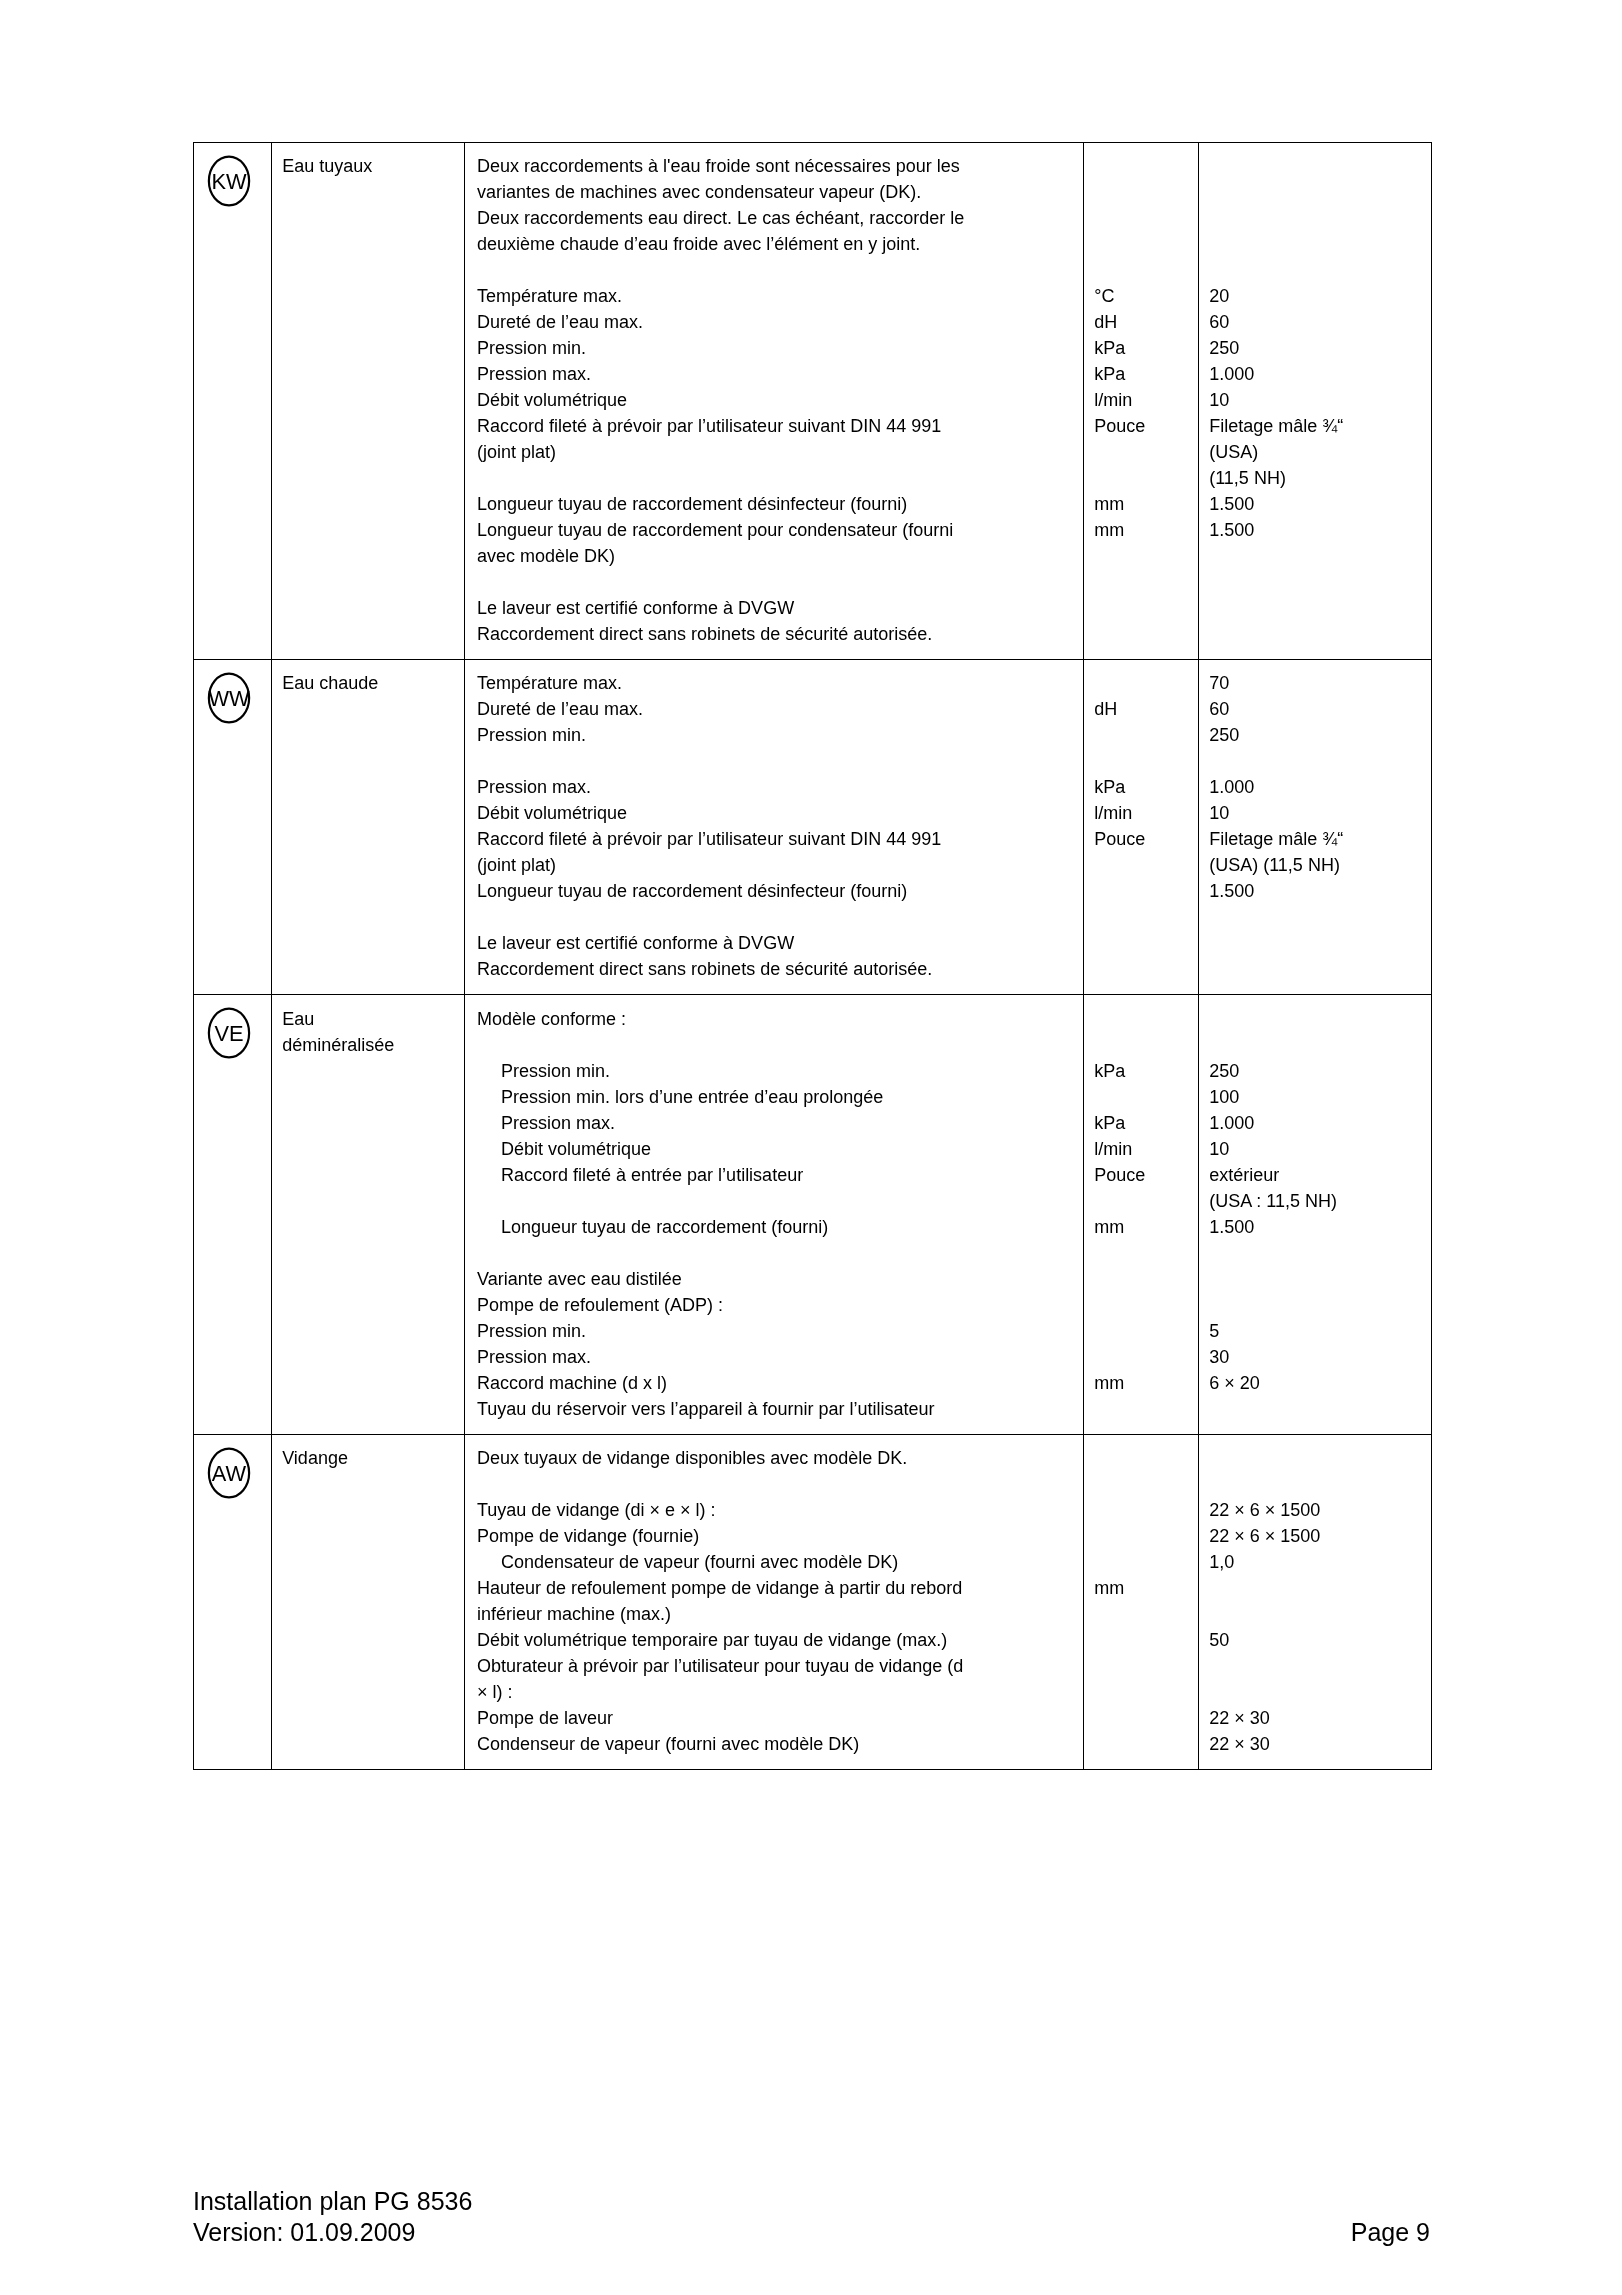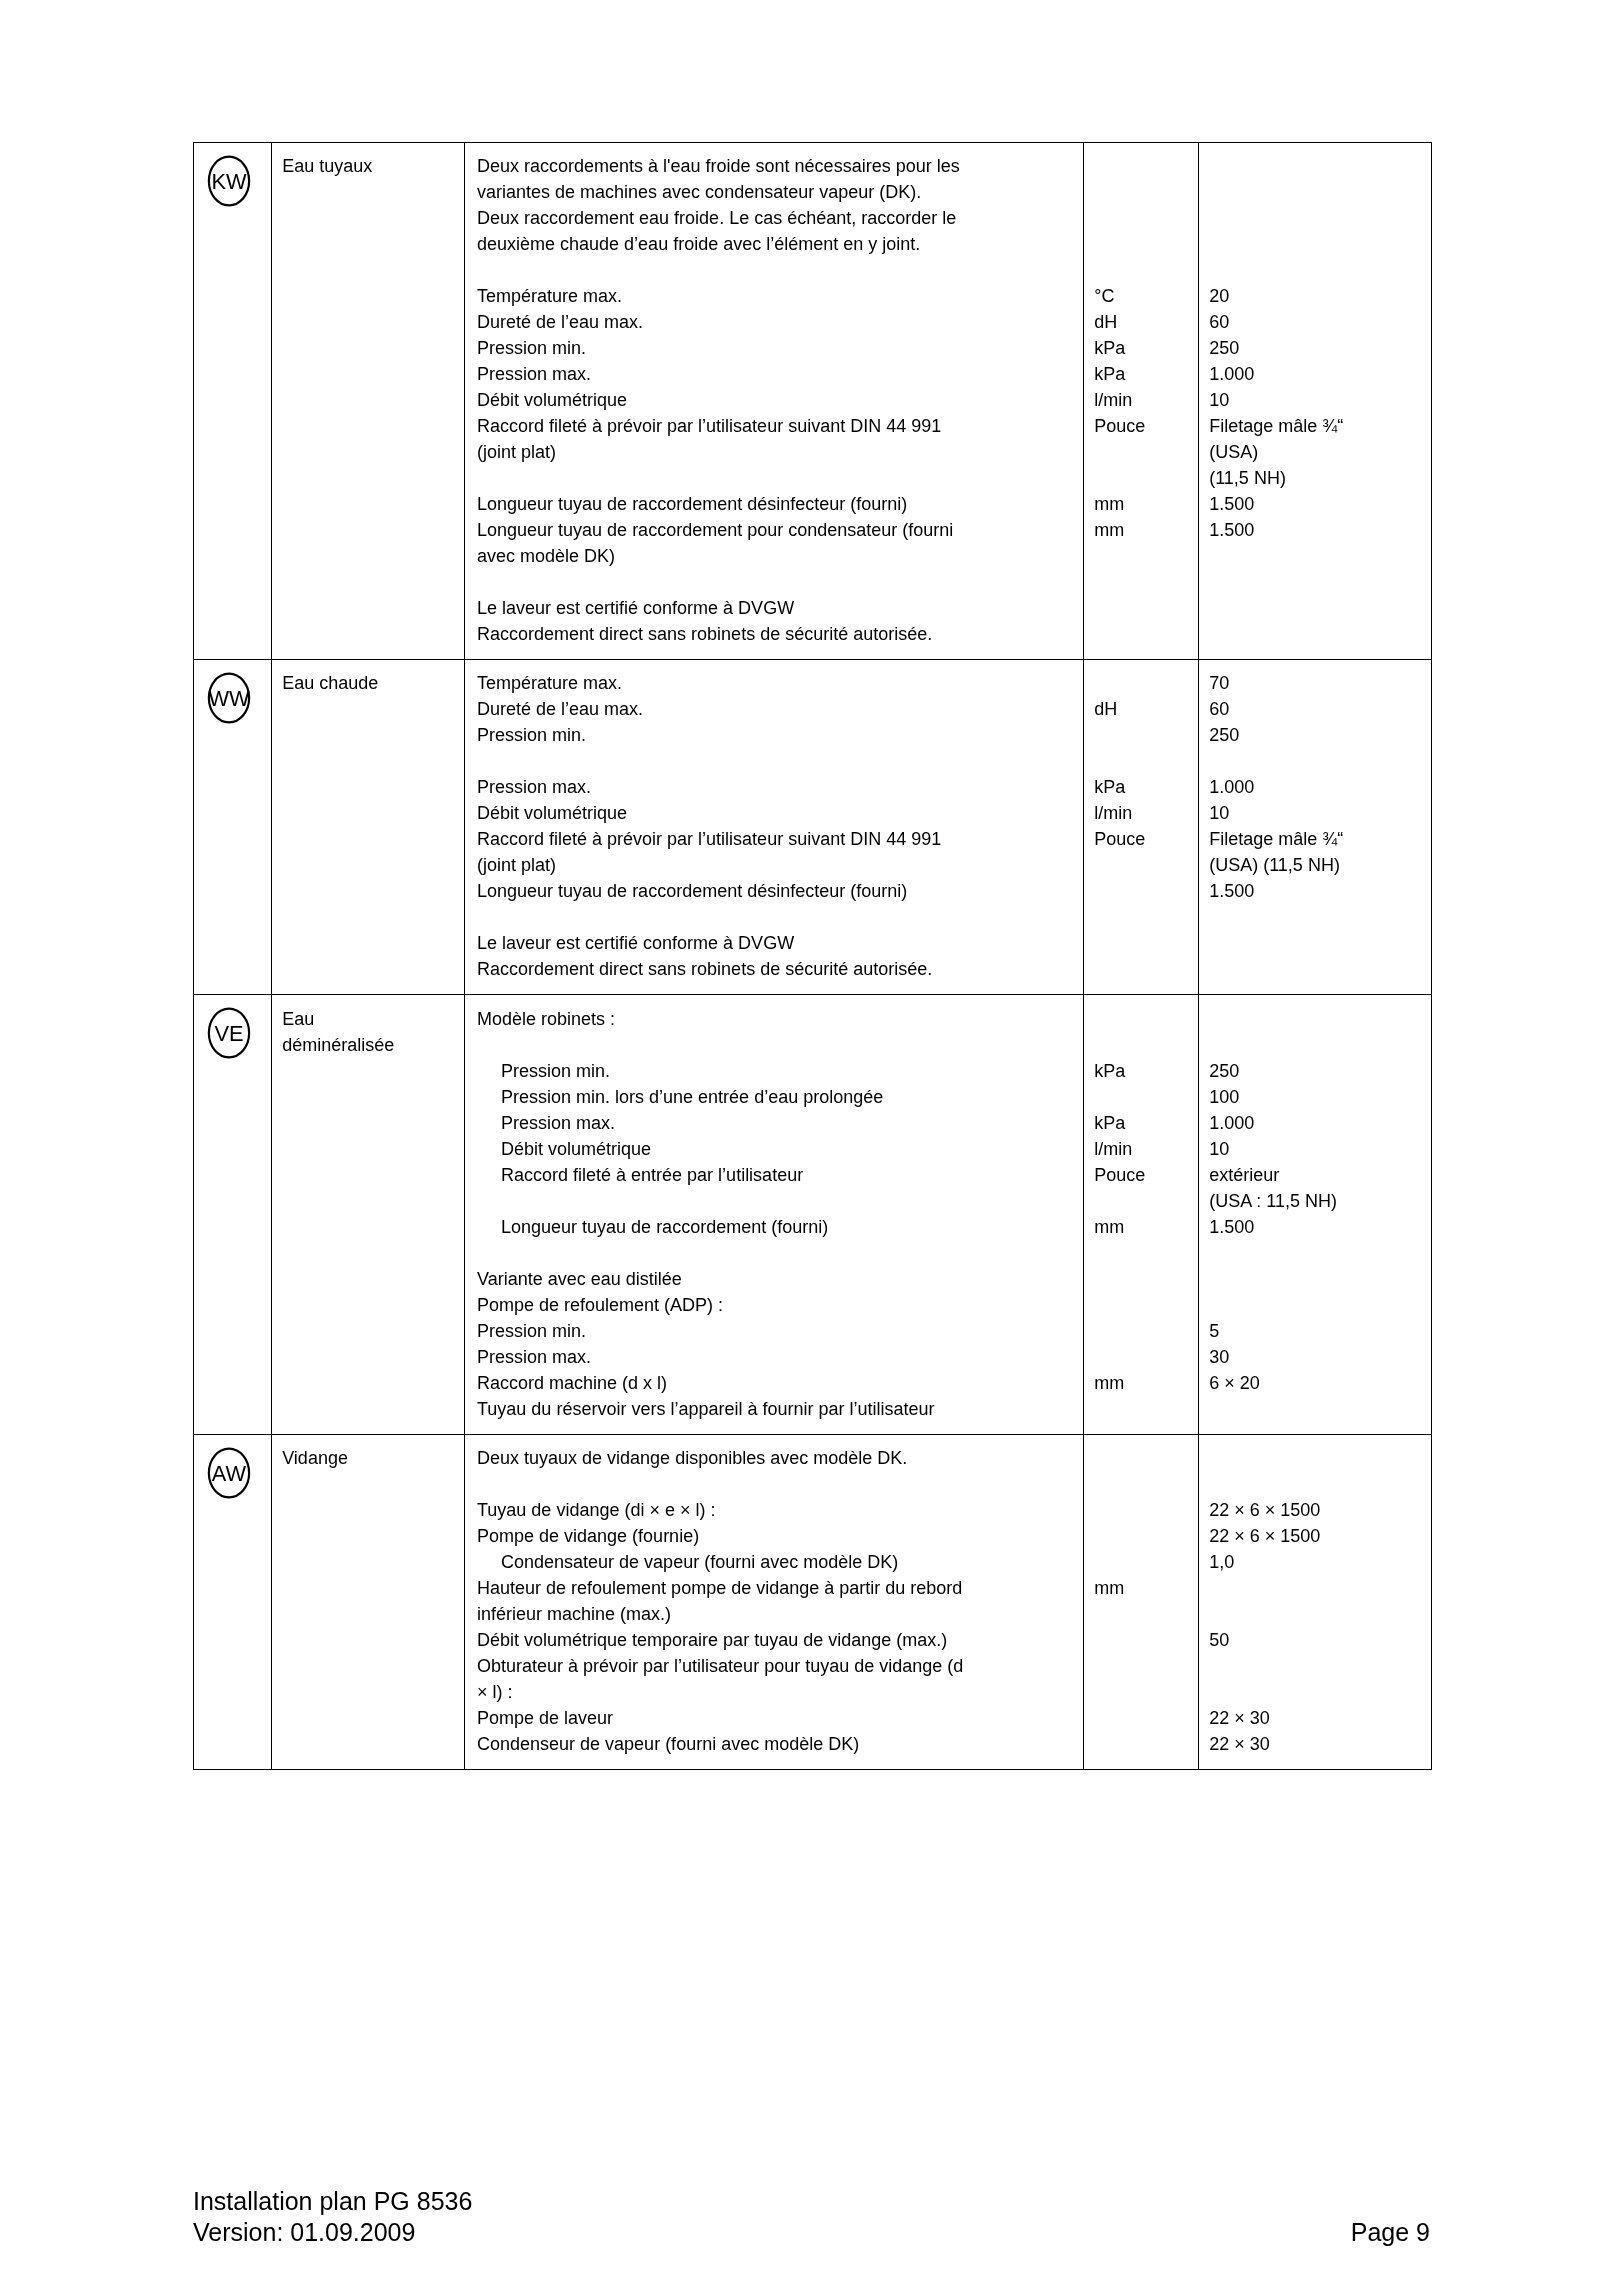--- a/index.html
+++ b/index.html
@@ -129,21 +129,21 @@
           </td>
           <td>
             <div class="cell-pad">
               <div class="line">Eau tuyaux</div>
             </div>
           </td>
           <td>
             <div class="cell-pad-desc">
               <div class="line">Deux raccordements à l'eau froide sont nécessaires pour les</div>
               <div class="line">variantes de machines avec condensateur vapeur (DK).</div>
-              <div class="line">Deux raccordement eau froide. Le cas échéant, raccorder le</div>
+              <div class="line">Deux raccordements eau direct. Le cas échéant, raccorder le</div>
               <div class="line">deuxième chaude d’eau froide avec l’élément en y joint.</div>
               <div class="line blank">&nbsp;</div>
               <div class="line">Température max.</div>
               <div class="line">Dureté de l’eau max.</div>
               <div class="line">Pression min.</div>
               <div class="line">Pression max.</div>
               <div class="line">Débit volumétrique</div>
               <div class="line">Raccord fileté à prévoir par l’utilisateur suivant DIN 44 991</div>
               <div class="line">(joint plat)</div>
               <div class="line blank">&nbsp;</div>
@@ -275,21 +275,21 @@
             </div>
           </td>
           <td>
             <div class="cell-pad">
               <div class="line">Eau</div>
               <div class="line">déminéralisée</div>
             </div>
           </td>
           <td>
             <div class="cell-pad-desc">
-              <div class="line">Modèle robinets :</div>
+              <div class="line">Modèle conforme :</div>
               <div class="line blank">&nbsp;</div>
               <div class="line indent">Pression min.</div>
               <div class="line indent">Pression min. lors d’une entrée d’eau prolongée</div>
               <div class="line indent">Pression max.</div>
               <div class="line indent">Débit volumétrique</div>
               <div class="line indent">Raccord fileté à entrée par l’utilisateur</div>
               <div class="line blank">&nbsp;</div>
               <div class="line indent">Longueur tuyau de raccordement (fourni)</div>
               <div class="line blank">&nbsp;</div>
               <div class="line">Variante avec eau distilée</div>

